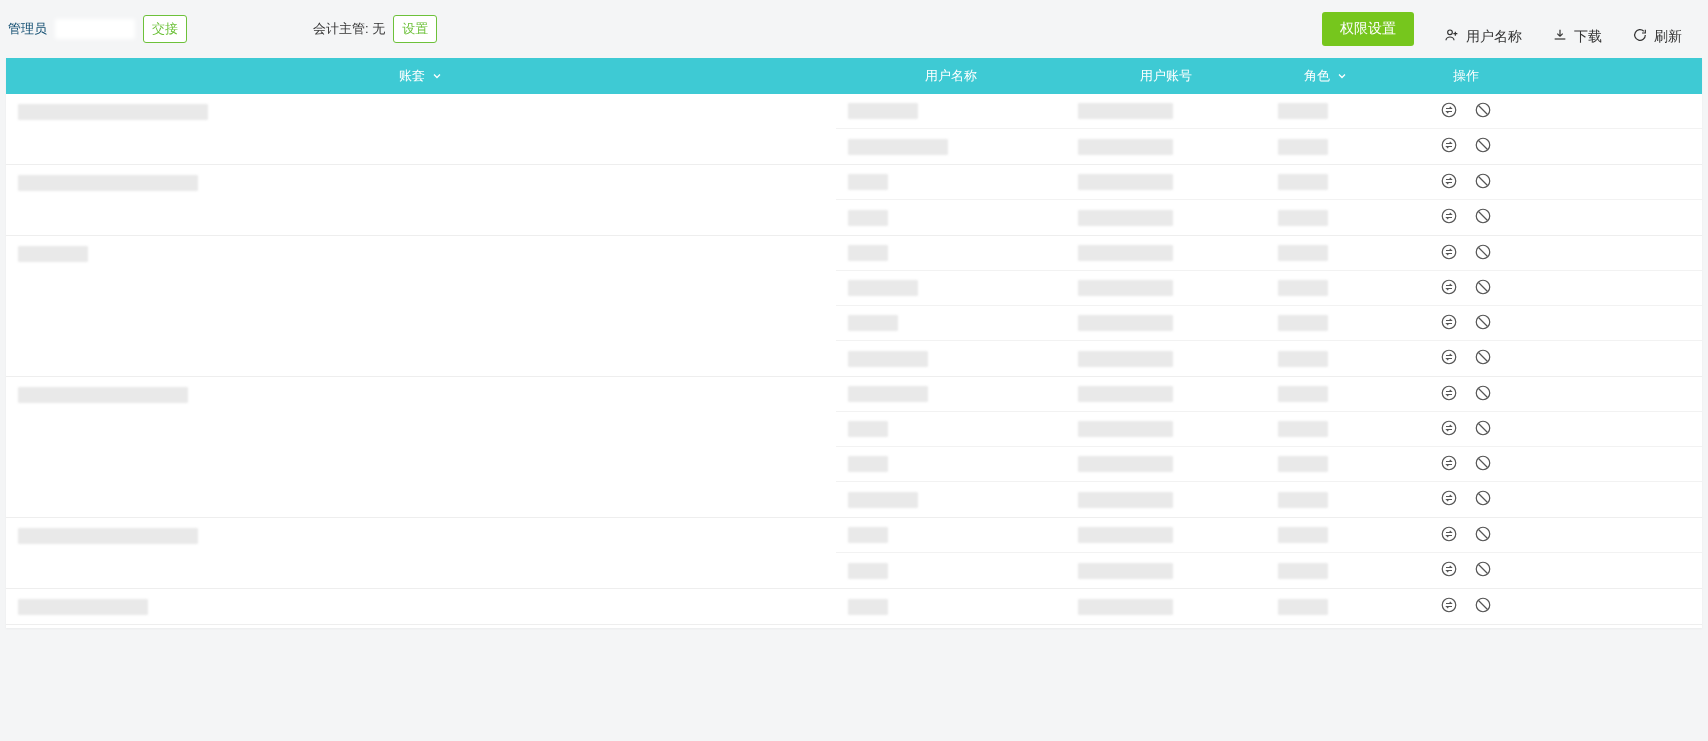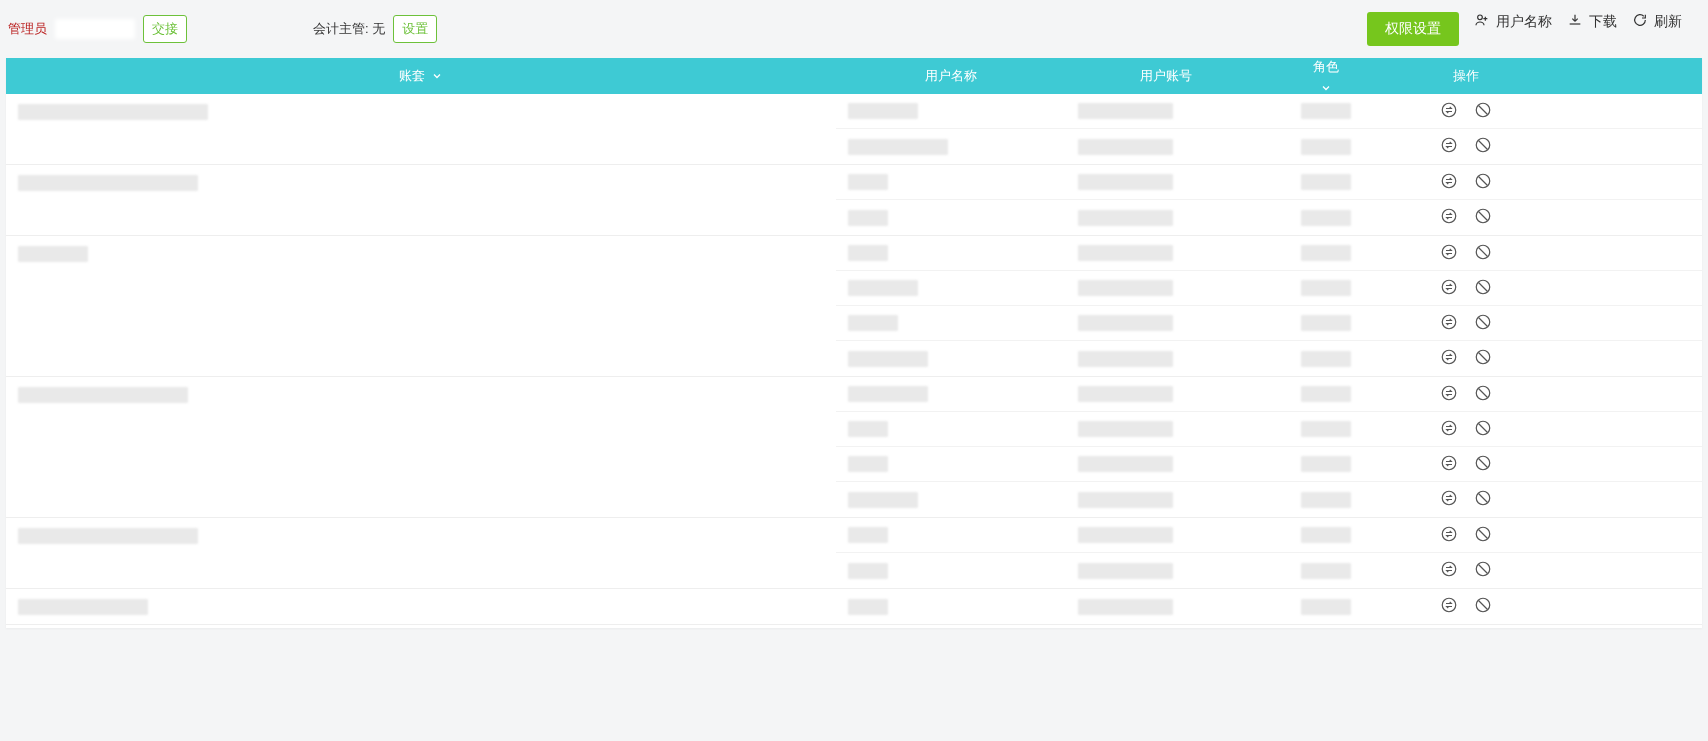--- a/index.html
+++ b/index.html
@@ -13,32 +13,32 @@
       overflow: hidden;
     }
     .toolbar {
       height: 58px;
       display: flex;
       align-items: center;
       padding: 0 8px;
       background: #f4f5f6;
     }
     .toolbar-left { display: flex; align-items: center; gap: 8px; }
-    .toolbar-label { color: #b91c1c; }
+    .toolbar-label { color: #0c4a6e; }
     .btn-outline-green {
       border: 1px solid #6dc13a;
       color: #6dc13a;
       background: #fff;
       padding: 4px 8px;
       border-radius: 3px;
       font-size: 13px;
       cursor: pointer;
     }
     .toolbar-spacer1 { width: 110px; }
-    .toolbar-right { margin-left: auto; display: flex; align-items: flex-start; gap: 15px; padding-right: 18px; }
+    .toolbar-right { margin-left: auto; display: flex; align-items: flex-end; gap: 30px; padding-right: 18px; }
     .btn-green {
       background: #76c61d;
       color: #fff;
       border: none;
       padding: 8px 18px;
       border-radius: 3px;
       font-size: 14px;
       cursor: pointer;
     }
     .text-btn {
@@ -62,21 +62,21 @@
       background: #3ecad4;
       color: #fff;
       height: 36px;
       align-items: center;
       font-size: 13px;
     }
     .th { display: flex; align-items: center; justify-content: center; gap: 6px; }
     .col-book  { width: 830px; }
     .col-name  { width: 230px; align-items: center; }
     .col-acct  { width: 200px; }
-    .col-role  { width: 120px; flex-direction: column; }
+    .col-role  { width: 120px; }
     .col-op    { width: 160px; }
     .chev-down {
       width: 12px; height: 12px;
       display: inline-block;
     }
     .tbody-scroll {
       position: absolute;
       top: 36px; left: 0; right: 0; bottom: 0;
       overflow-y: scroll;
     }

